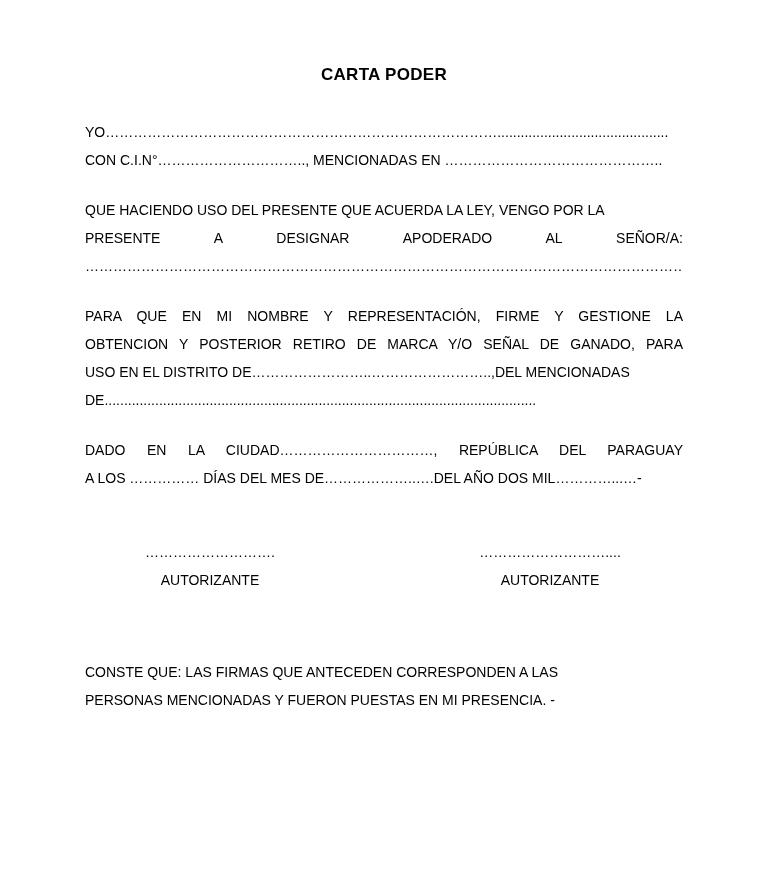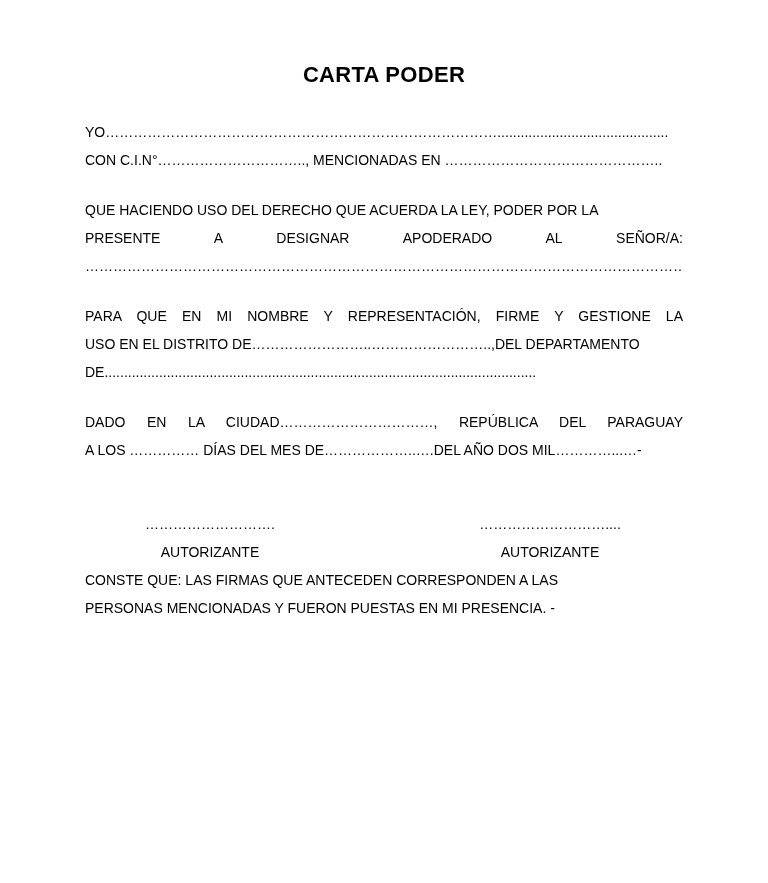--- a/index.html
+++ b/index.html
@@ -11,21 +11,21 @@
     padding:64px 85px 0 85px;
     font-family:"Liberation Sans","DejaVu Sans",sans-serif;
     font-size:14px;
     line-height:28px;
     color:#000000;
     overflow:hidden;
   }
   .title {
     margin:0;
     text-align:center;
-    font-size:22px;
+    font-size:17px;
     font-weight:bold;
     line-height:21px;
     letter-spacing:0.3px;
   }
   #body-paragraphs { margin-top:33px; }
   .para + .para { margin-top:22px; }
   .line {
     height:28px;
     overflow:hidden;
   }
@@ -37,42 +37,43 @@
   }
   .signatures {
     display:flex;
     margin-top:46px;
   }
   .sig-block { width:150px; text-align:center; }
   .sig-left  { margin-left:50px; }
   .sig-right { margin-left:auto; margin-right:58px; }
   .sig-dots  { height:28px; overflow:hidden; white-space:nowrap; }
   .sig-label { height:28px; overflow:hidden; white-space:nowrap; }
-  #closing-paragraph { }
+  #closing-paragraph { margin-top:64px; }
 </style>
 </head>
 <body>
 
 <div class="page">
 
   <h1 class="title">CARTA PODER</h1>
 
   <div id="body-paragraphs">
       <div class="para">
         <div class="line fill">YO…………………………………………………………………………............................................</div>
         <div class="line left">CON C.I.N°………………………….., MENCIONADAS EN ………………………………………..</div>
       </div>
       <div class="para">
-        <div class="line left">QUE HACIENDO USO DEL DERECHO QUE ACUERDA LA LEY, PODER POR LA</div>
+        <div class="line left">QUE HACIENDO USO DEL PRESENTE QUE ACUERDA LA LEY, VENGO POR LA</div>
         <div class="line justify">PRESENTE A DESIGNAR APODERADO AL SEÑOR/A:</div>
         <div class="line fill">……………………………………………………………………………………………………………………..,</div>
       </div>
       <div class="para">
         <div class="line justify">PARA QUE EN MI NOMBRE Y REPRESENTACIÓN, FIRME Y GESTIONE LA</div>
-        <div class="line left">USO EN EL DISTRITO DE……………………..……………………..,DEL DEPARTAMENTO</div>
+        <div class="line justify">OBTENCION Y POSTERIOR RETIRO DE MARCA Y/O SEÑAL DE GANADO, PARA</div>
+        <div class="line left">USO EN EL DISTRITO DE……………………..……………………..,DEL MENCIONADAS</div>
         <div class="line left">DE...............................................................................................................</div>
       </div>
       <div class="para">
         <div class="line justify">DADO EN LA CIUDAD……………………………, REPÚBLICA DEL PARAGUAY</div>
         <div class="line left">A LOS …………… DÍAS DEL MES DE………………..….DEL AÑO DOS MIL…………...…-</div>
       </div>
     </div>
 
   <div class="signatures">
     <div class="sig-block sig-left">

